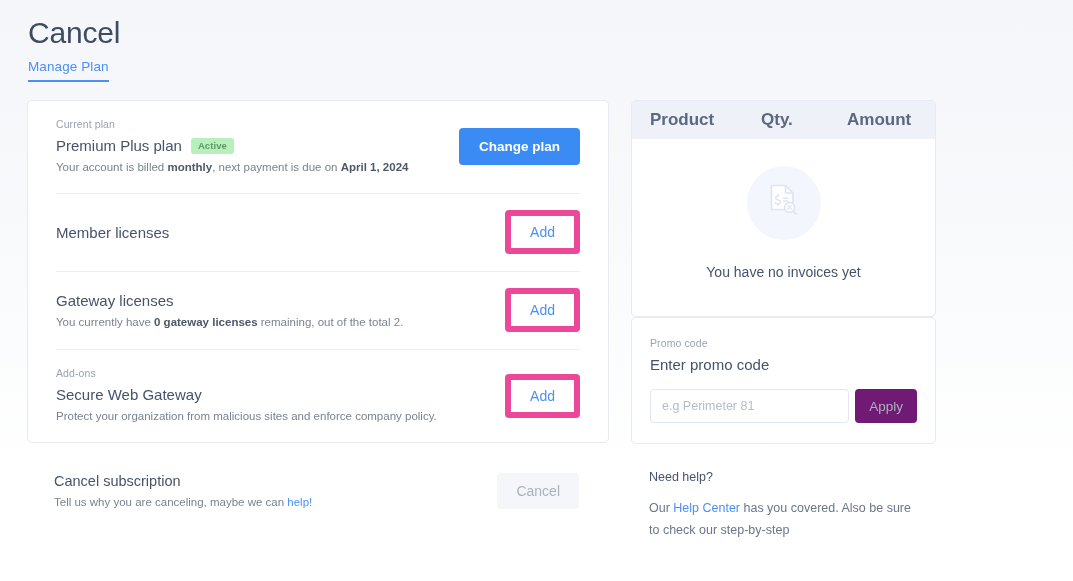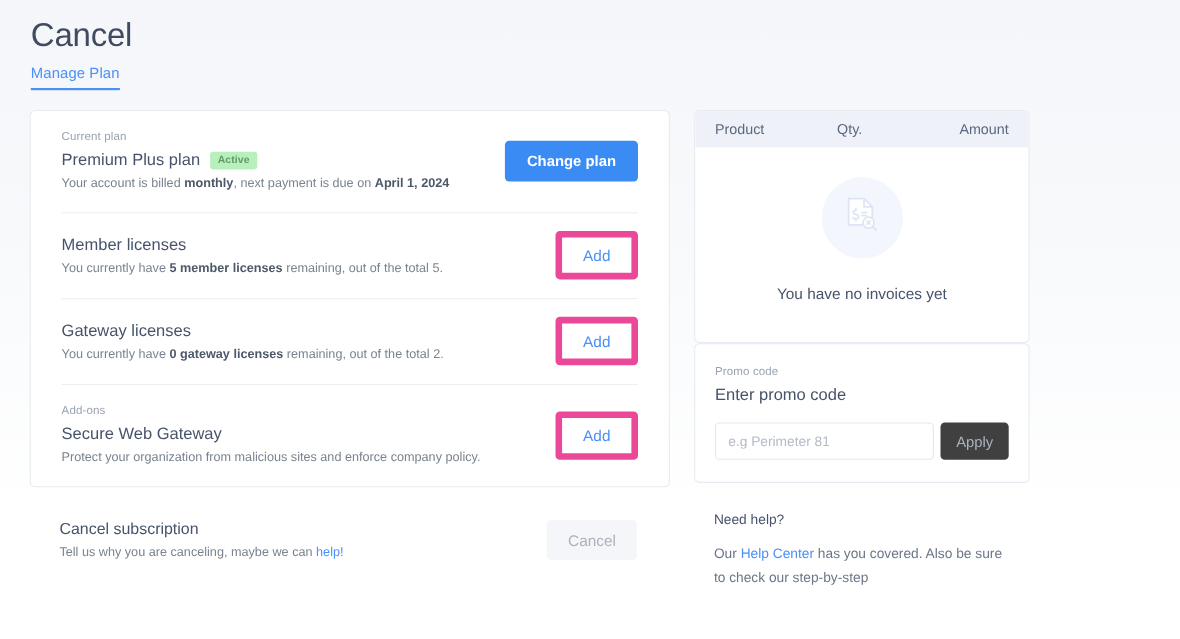--- a/index.html
+++ b/index.html
@@ -192,27 +192,27 @@
     color: #79838f;
     margin-top: 5px;
     line-height: 17px;
   }
   .invoice-renew b { color: #4d5869; font-weight: 700; }
 
   .inv-table-head {
     display: flex;
     background: #eef1f7;
     padding: 9px 18px;
-    font-size: 13px;
-    font-weight: 400;
+    font-size: 17px;
+    font-weight: 700;
     color: #5c6880;
   }
   .th-product { flex: 1 1 auto; }
   .th-qty { width: 86px; }
-  .th-amount { width: 70px; text-align: right; }
+  .th-amount { width: 70px; text-align: left; }
 
   .invoice-empty {
     padding: 27px 0 34px 0;
     text-align: center;
   }
   .empty-circle {
     width: 74px;
     height: 74px;
     border-radius: 50%;
     background: #f3f6fc;
@@ -250,21 +250,21 @@
     padding: 9px 11px;
     font-size: 12.5px;
     font-family: "Liberation Sans", sans-serif;
     color: #46536b;
     background: #ffffff;
     outline: none;
     min-width: 0;
   }
   .promo-input::placeholder { color: #b4bcc8; }
   .btn-apply {
-    background: #404040;
+    background: #701a75;
     color: #aab2bd;
     border: none;
     border-radius: 4px;
     padding: 0 14px;
     font-size: 13.5px;
     font-family: "Liberation Sans", sans-serif;
     cursor: pointer;
   }
 
   
@@ -308,21 +308,20 @@
               <span class="badge">Active</span>
             </div>
             <div class="row-sub"><span>Your account is billed </span><b>monthly</b><span>, next payment is due on </span><b>April 1, 2024</b></div>
           </div>
           <button class="btn btn-primary">Change plan</button>
         </div>
 
         <div class="row">
           <div class="row-text">
             <div class="row-title">Member licenses</div>
-            <div class="row-sub"><span>You currently have </span><b>5 member licenses</b><span> remaining, out of the total 5.</span></div>
           </div>
           <button class="btn btn-outline">Add</button>
         </div>
 
         <div class="row">
           <div class="row-text">
             <div class="row-title">Gateway licenses</div>
             <div class="row-sub"><span>You currently have </span><b>0 gateway licenses</b><span> remaining, out of the total 2.</span></div>
           </div>
           <button class="btn btn-outline">Add</button>

